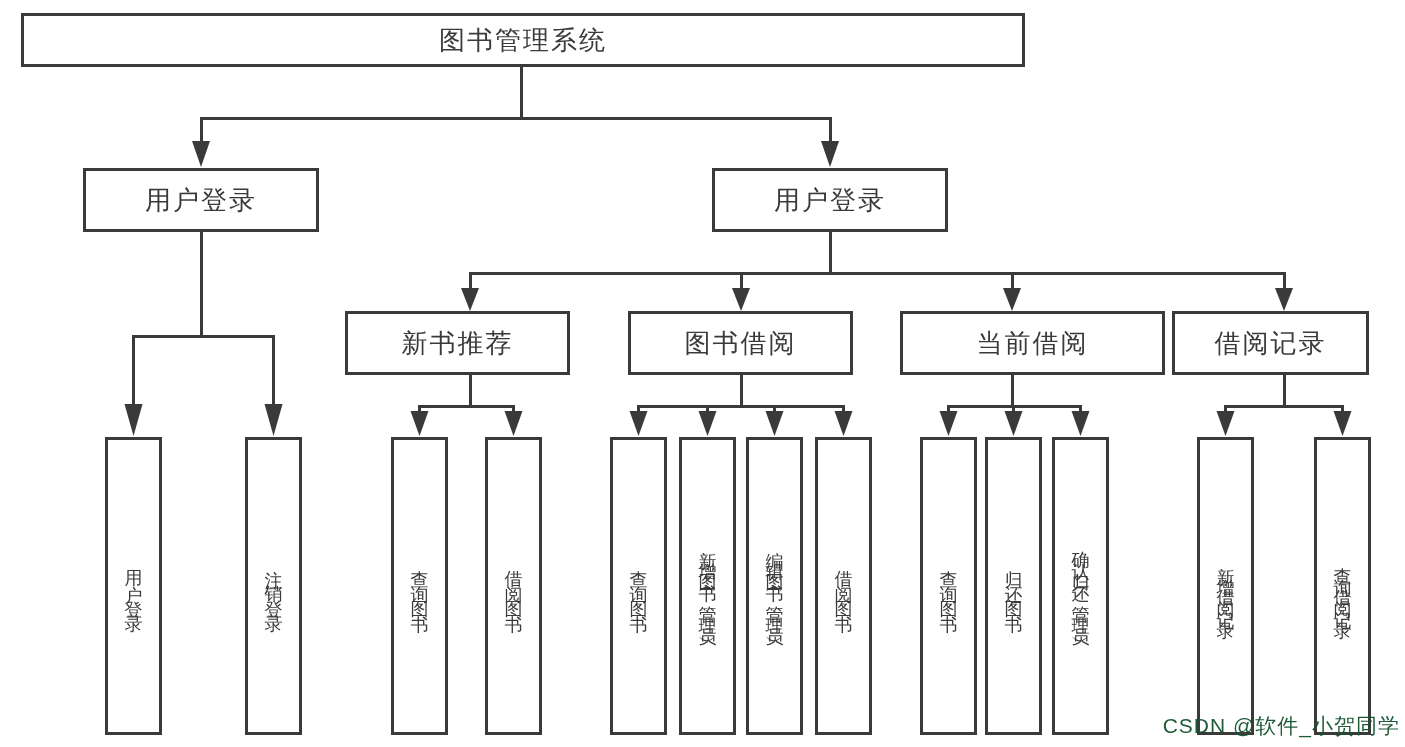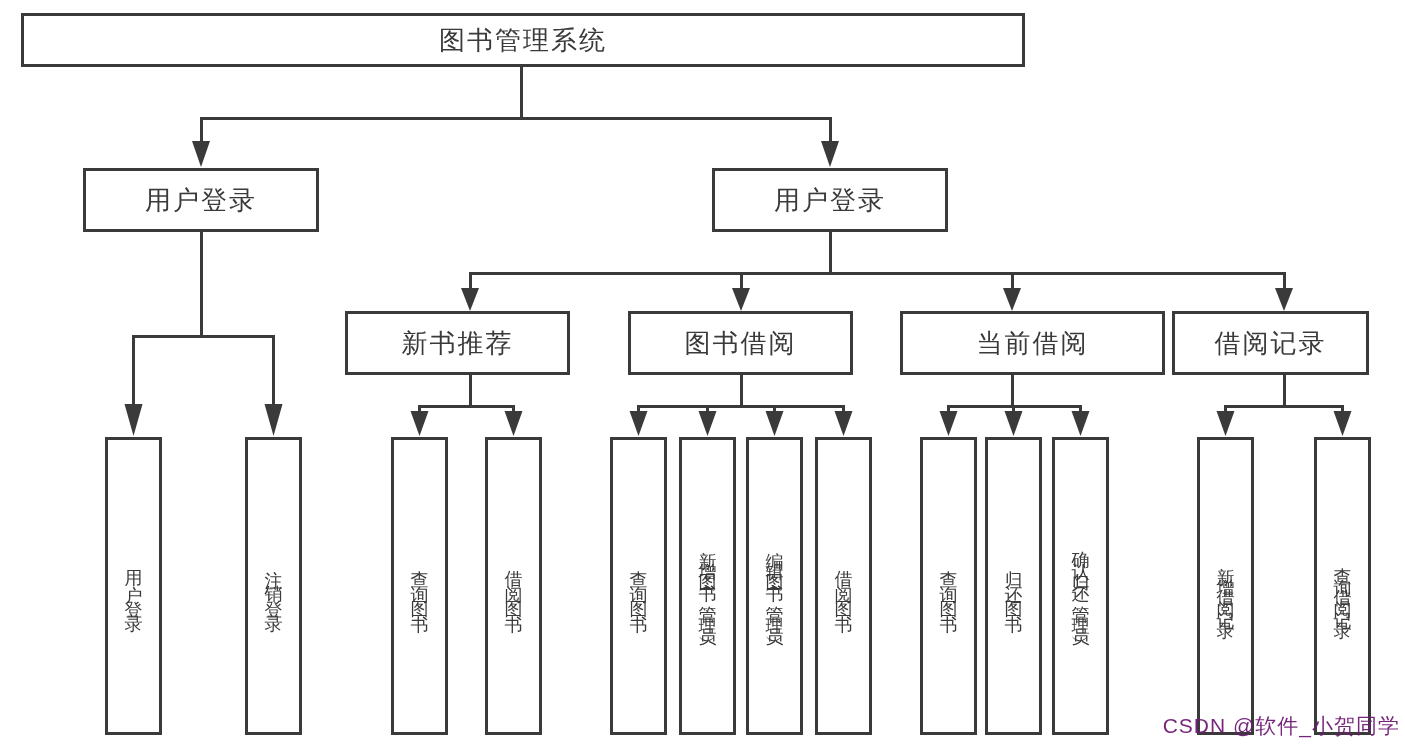--- a/index.html
+++ b/index.html
@@ -13,21 +13,21 @@
     box-sizing:border-box;display:flex;align-items:center;justify-content:center;
   }
   .box.h .lbl{font-size:26px;letter-spacing:2px;white-space:nowrap;}
   .box.vert .lbl{
     writing-mode:vertical-rl;text-orientation:mixed;
     font-size:18px;letter-spacing:11px;line-height:1;
   }
   .box.vert.sp .lbl{letter-spacing:15px;}
   .wm{
     position:absolute;top:712px;right:5px;font-size:21px;letter-spacing:1px;
-    color:#701a75;opacity:.95;white-space:nowrap;z-index:5;
+    color:#14532d;opacity:.95;white-space:nowrap;z-index:5;
   }
 </style>
 </head>
 <body>
 
 <div class="stage">
 
   <svg class="connectors" width="1405" height="747" viewBox="0 0 1405 747">
     <g stroke="#3a3a3a" stroke-width="3" stroke-linecap="square" shape-rendering="crispEdges">
 

